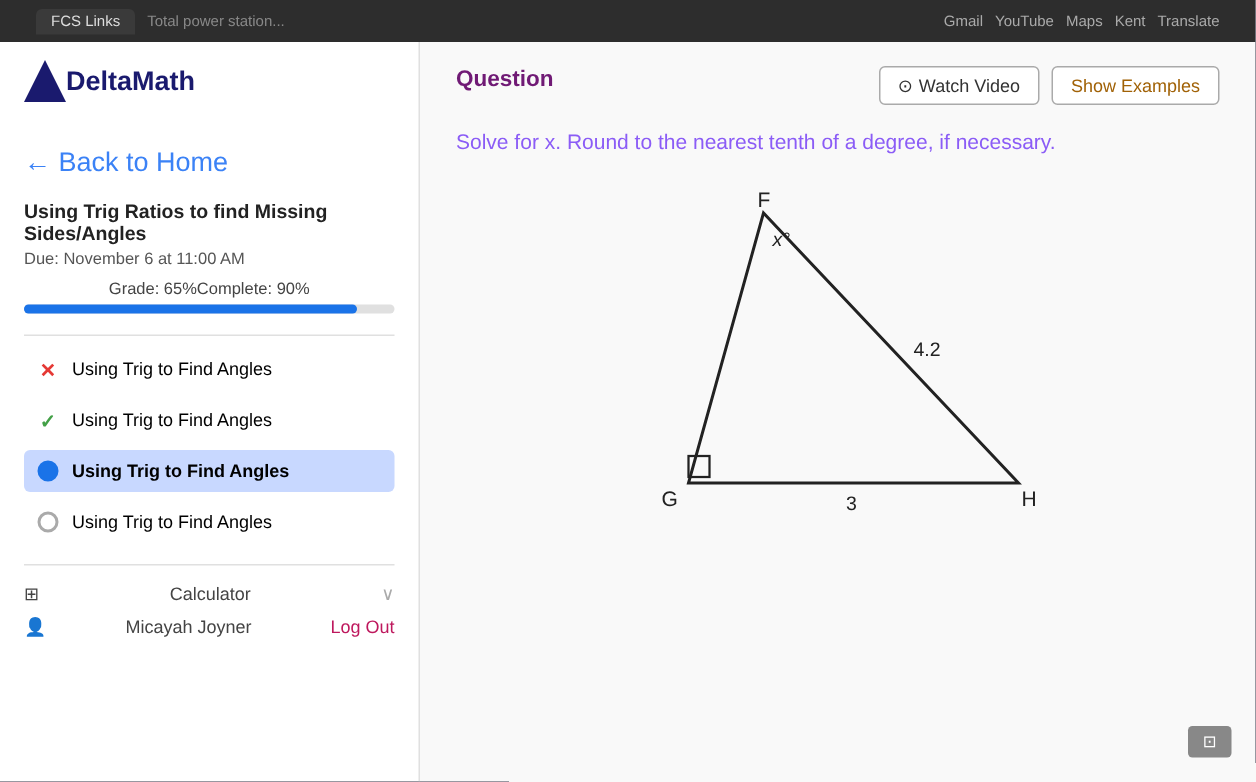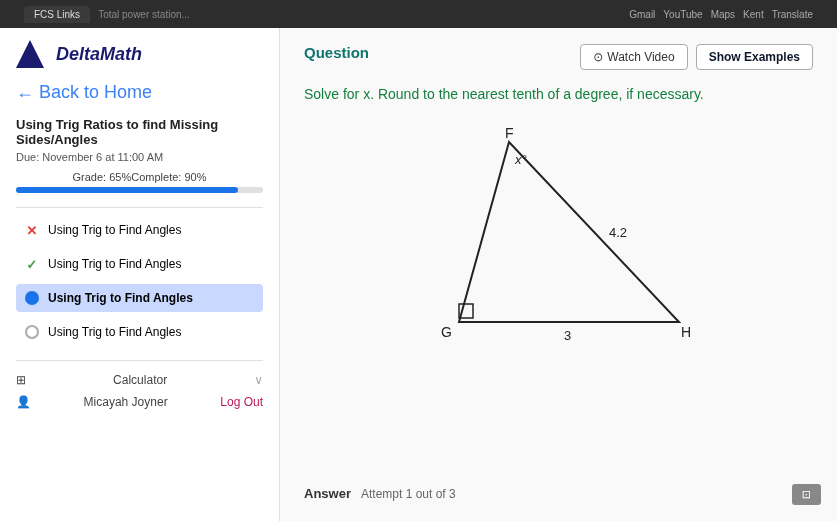--- a/index.html
+++ b/index.html
@@ -51,23 +51,22 @@
       background: #fff;
       flex-shrink: 0;
       padding: 12px 16px;
       border-right: 1px solid #e0e0e0;
       overflow-y: auto;
     }
 
     .logo-area {
       display: flex;
       align-items: center;
-      gap: 12px;
-      margin-bottom: 14px;
-      font-style: italic;
+      gap: 0;
+      margin-bottom: 30px;
     }
     .logo-icon {
       width: 28px;
       height: 28px;
       background: #1a1a6e;
       clip-path: polygon(50% 0%, 0% 100%, 100% 100%);
       display: inline-block;
     }
     .logo-text {
       font-size: 18px;
@@ -207,21 +206,21 @@
 
     .question-header {
       display: flex;
       justify-content: space-between;
       align-items: flex-start;
       margin-bottom: 16px;
     }
     .question-label {
       font-size: 15px;
       font-weight: bold;
-      color: #0f766e;
+      color: #701a75;
     }
     .header-buttons {
       display: flex;
       gap: 8px;
     }
     .btn-watch {
       display: flex;
       align-items: center;
       gap: 4px;
       border: 1px solid #aaa;
@@ -232,27 +231,26 @@
       cursor: pointer;
       color: #333;
     }
     .btn-examples {
       border: 1px solid #aaa;
       background: #fff;
       padding: 5px 12px;
       border-radius: 4px;
       font-size: 12px;
       cursor: pointer;
-      color: #0f172a;
-      font-weight: bold;
+      color: #a16207;
     }
 
     .question-text {
       font-size: 14px;
-      color: #15803d;
+      color: #8b5cf6;
       margin-bottom: 20px;
     }
 
     
     .triangle-area {
       display: flex;
       justify-content: center;
       align-items: center;
       margin-bottom: 20px;
     }
@@ -387,21 +385,17 @@
         <text x="282" y="215" font-size="14" font-family="Arial" fill="#222">H</text>
 
         <text x="116" y="42" font-size="13" font-family="Arial" fill="#222" font-style="italic">x°</text>
 
         <text x="210" y="115" font-size="13" font-family="Arial" fill="#222">4.2</text>
 
         <text x="165" y="218" font-size="13" font-family="Arial" fill="#222">3</text>
       </svg>
     </div>
 
-    <div class="answer-row">
-      <span class="answer-label">Answer</span>
-      <span class="attempt-text">Attempt 1 out of 3</span>
-    </div>
 
     <button class="corner-btn">⊡</button>
   </div>
 
 </div>
 
 </body></html>

